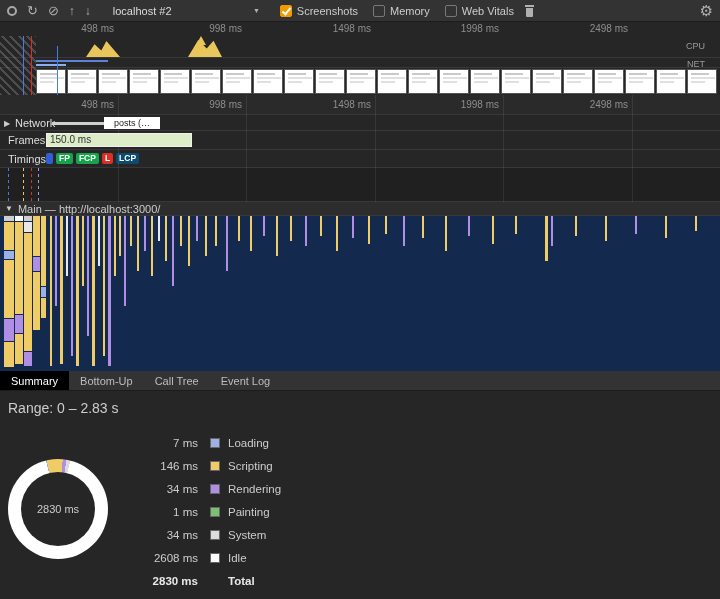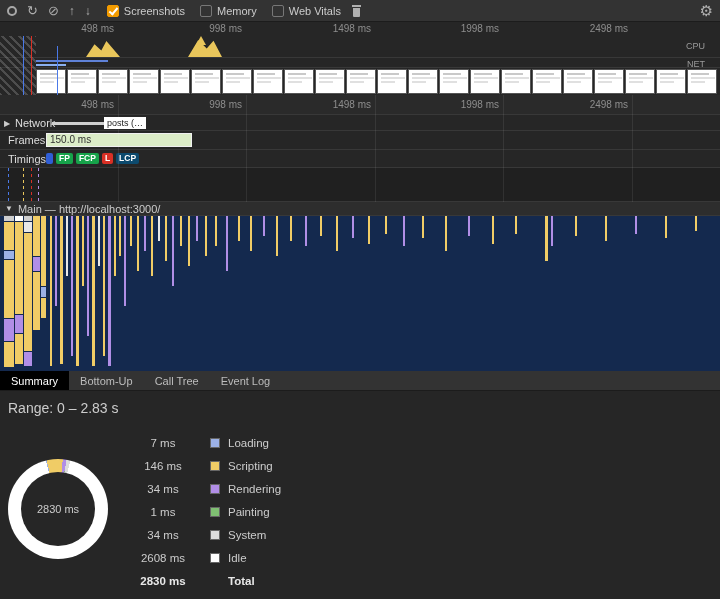--- a/index.html
+++ b/index.html
@@ -69,21 +69,21 @@
   .gridline{position:absolute;top:0;bottom:0;width:1px;background:rgba(255,255,255,.08);}
 
   
   .track{position:absolute;left:0;right:0;border-bottom:1px solid #383838;}
   .track-network{top:115px;height:16px;}
   .disclosure{position:absolute;left:4px;top:50%;transform:translateY(-50%);font-size:8px;color:#ccc;}
   .track-label{position:absolute;left:15px;top:50%;transform:translateY(-50%);color:#ddd;white-space:nowrap;}
   .track-label.plain{left:8px;}
   .net-req-line{position:absolute;left:52px;top:7px;width:52px;height:3px;background:#d0d0d0;}
   .net-chip{position:absolute;left:104px;top:2px;height:12px;background:#fff;color:#222;
-        font-size:9px;line-height:12px;padding:0 3px;white-space:nowrap;cursor:pointer;}
+        font-size:9px;line-height:12px;padding:0 10px;white-space:nowrap;cursor:pointer;}
   .track-frames{top:131px;height:19px;}
   .frame-bar{position:absolute;left:46px;top:2px;width:146px;height:14px;background:#dcedc8;
         border:1px solid #f0f0f0;color:#333;font-size:10px;line-height:12px;padding:0 3px;
         white-space:nowrap;overflow:hidden;cursor:pointer;}
   .track-timings{top:150px;height:18px;}
   .timing-markers{position:absolute;left:46px;top:3px;display:flex;gap:3px;}
   .badge{height:11px;line-height:11px;padding:0 3px;font-size:8.5px;font-weight:bold;color:#fff;
         border-radius:2px;cursor:pointer;}
   .track-empty{top:168px;height:34px;background:#202020;}
   .dash{position:absolute;top:0;bottom:0;width:1px;
@@ -106,37 +106,41 @@
   .tab.active{background:#000;color:#fff;}
 
   
   .summary-pane{position:absolute;top:391px;left:0;right:0;bottom:0;background:#262626;}
   .range{position:absolute;left:8px;top:9px;font-size:14px;color:#ccc;}
   .donut{position:absolute;left:8px;top:68px;width:100px;height:100px;border-radius:50%;}
   .donut-hole{position:absolute;inset:13px;background:#262626;border-radius:50%;display:flex;
         align-items:center;justify-content:center;color:#ccc;font-size:11px;}
   .legend{position:absolute;left:128px;top:40px;}
   .legend-row{display:flex;align-items:center;height:23px;}
-  .legend-value{width:70px;text-align:center;color:#ccc;font-size:11.5px;}
+  .legend-value{width:70px;text-align:right;color:#ccc;font-size:11.5px;}
   .legend-swatch{width:10px;height:10px;border:1px solid #666;margin:0 8px 0 12px;}
   .legend-swatch.hiddensw{visibility:hidden;}
   .legend-label{color:#ccc;font-size:11.5px;}
   .legend-row.total .legend-value,.legend-row.total .legend-label{font-weight:bold;color:#e8e8e8;}
 </style>
 </head>
 <body>
 
 <div class="app">
 
   <div class="toolbar">
     <span class="icon record"></span>
     <span class="icon glyph">↻</span>
     <span class="icon glyph">⊘</span>
     <span class="icon glyph arrow">↑</span>
     <span class="icon glyph arrow">↓</span>
+    <div class="select">
+      <span>localhost #2</span>
+      <span class="caret">▼</span>
+    </div>
     <div class="toolbar-checkboxes">
         <div class="cb">
           <div class="cb-box checked"></div>
           <div class="cb-label">Screenshots</div>
         </div>
         <div class="cb">
           <div class="cb-box"></div>
           <div class="cb-label">Memory</div>
         </div>
         <div class="cb">

